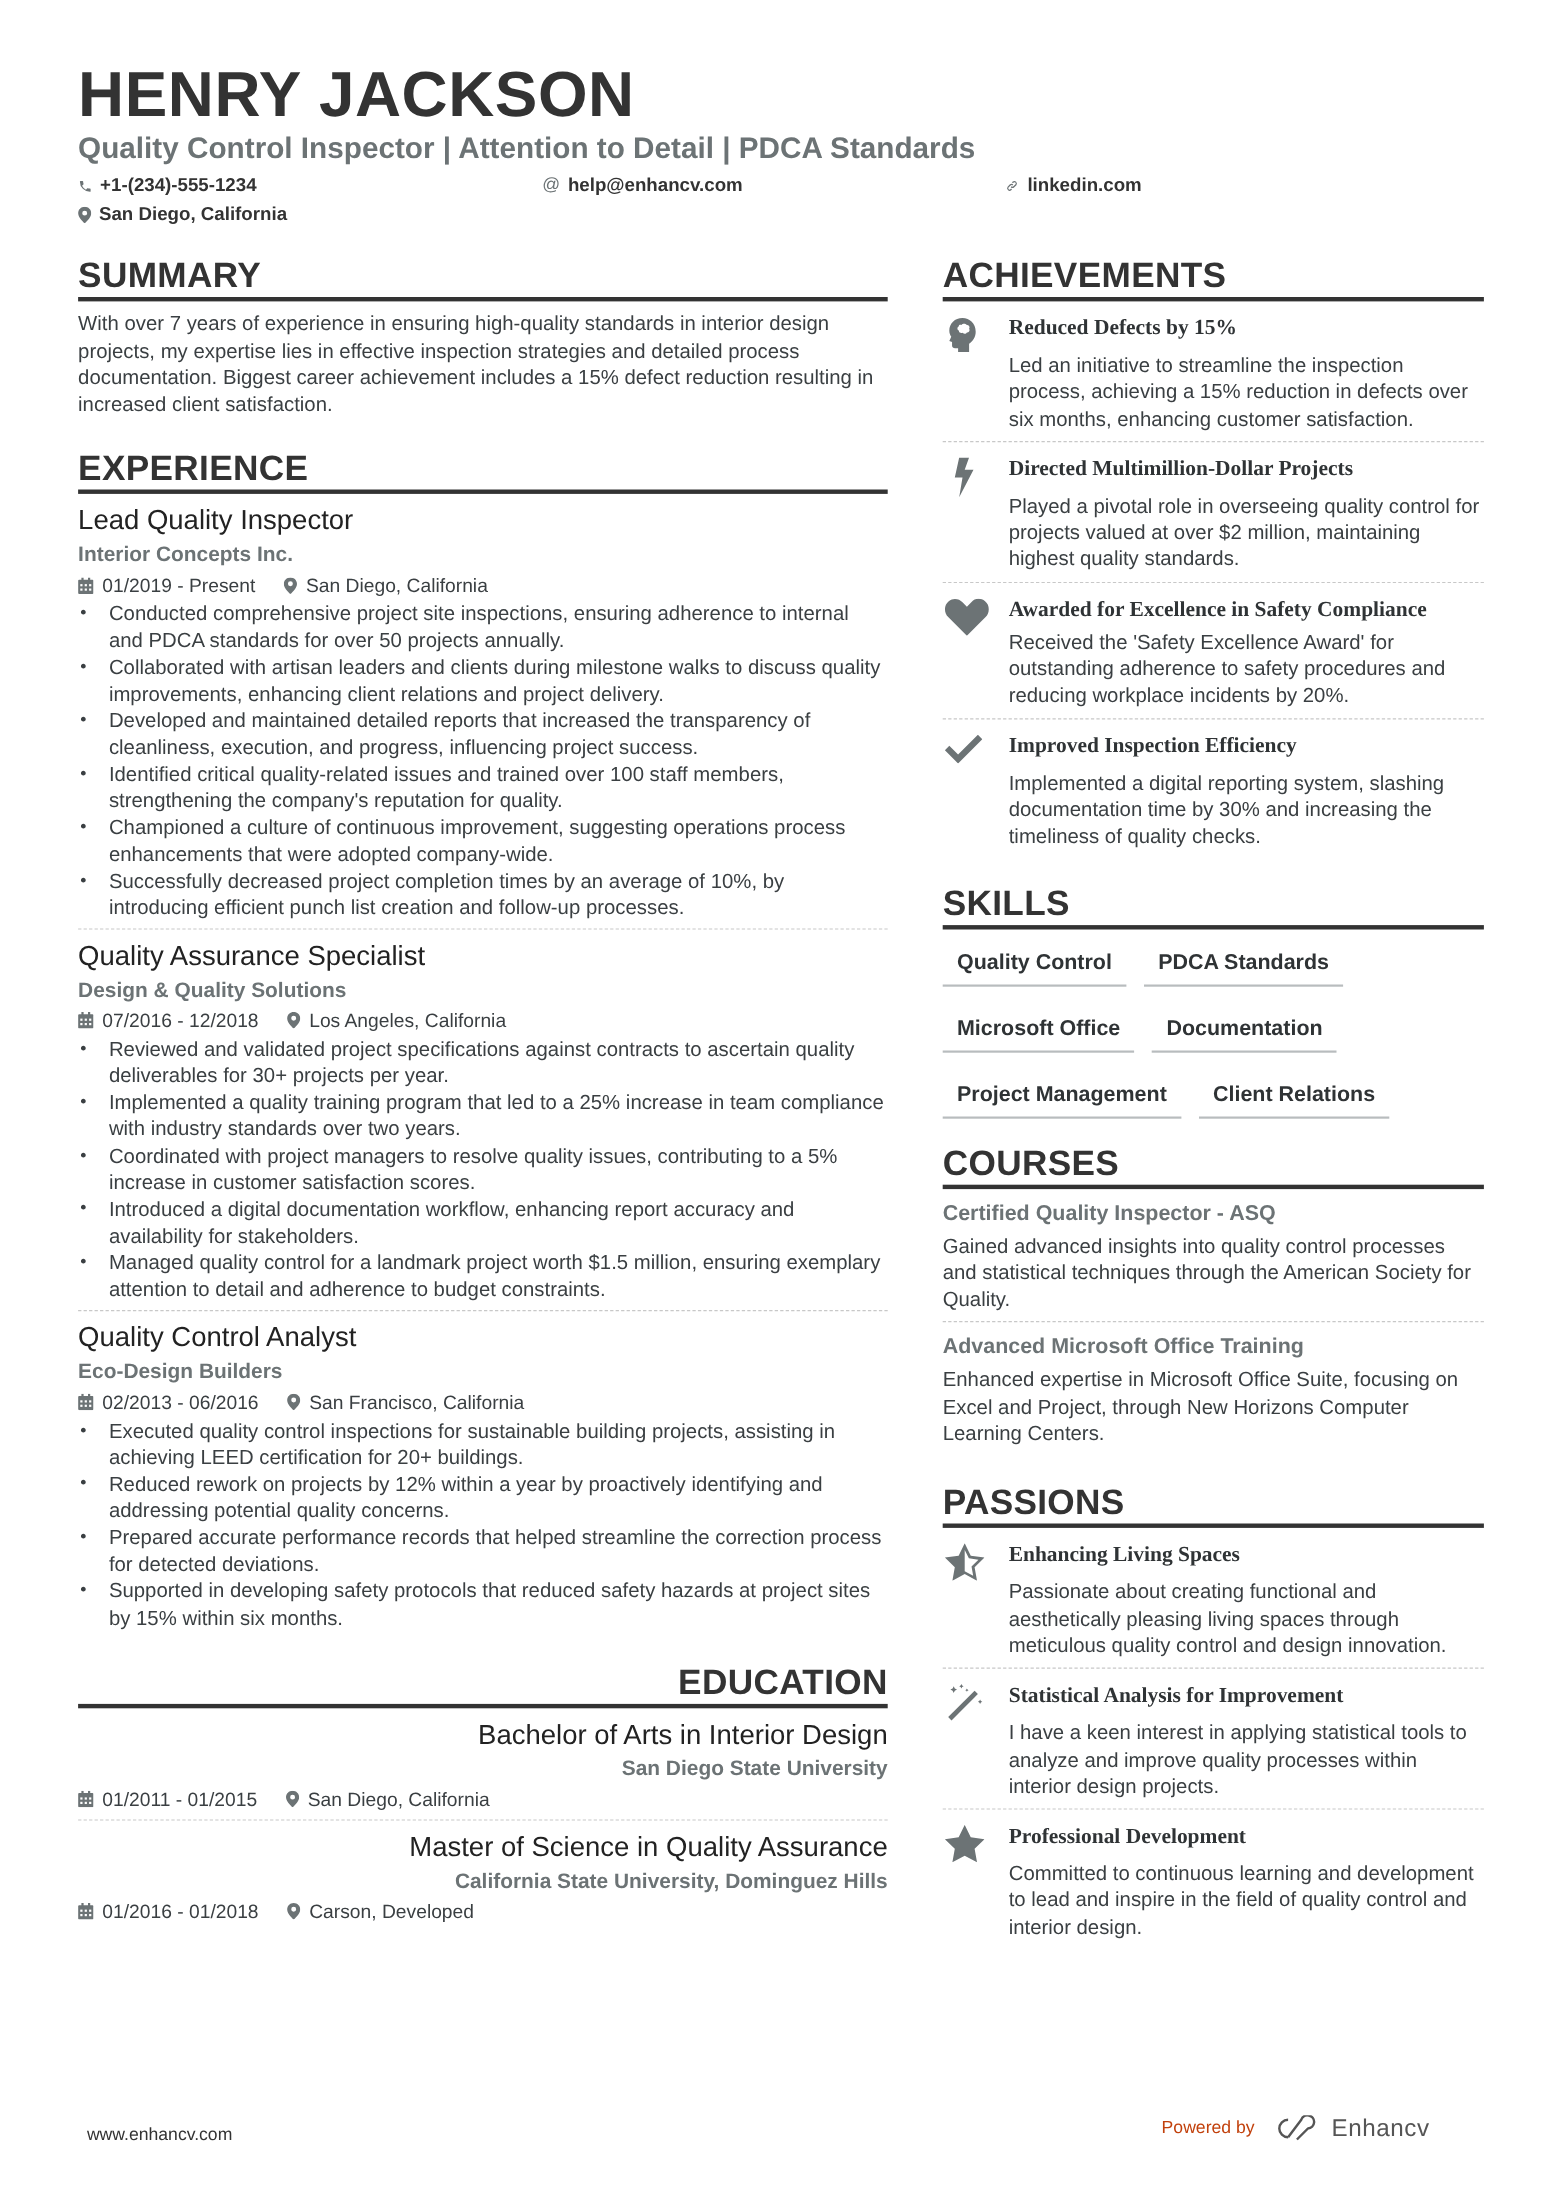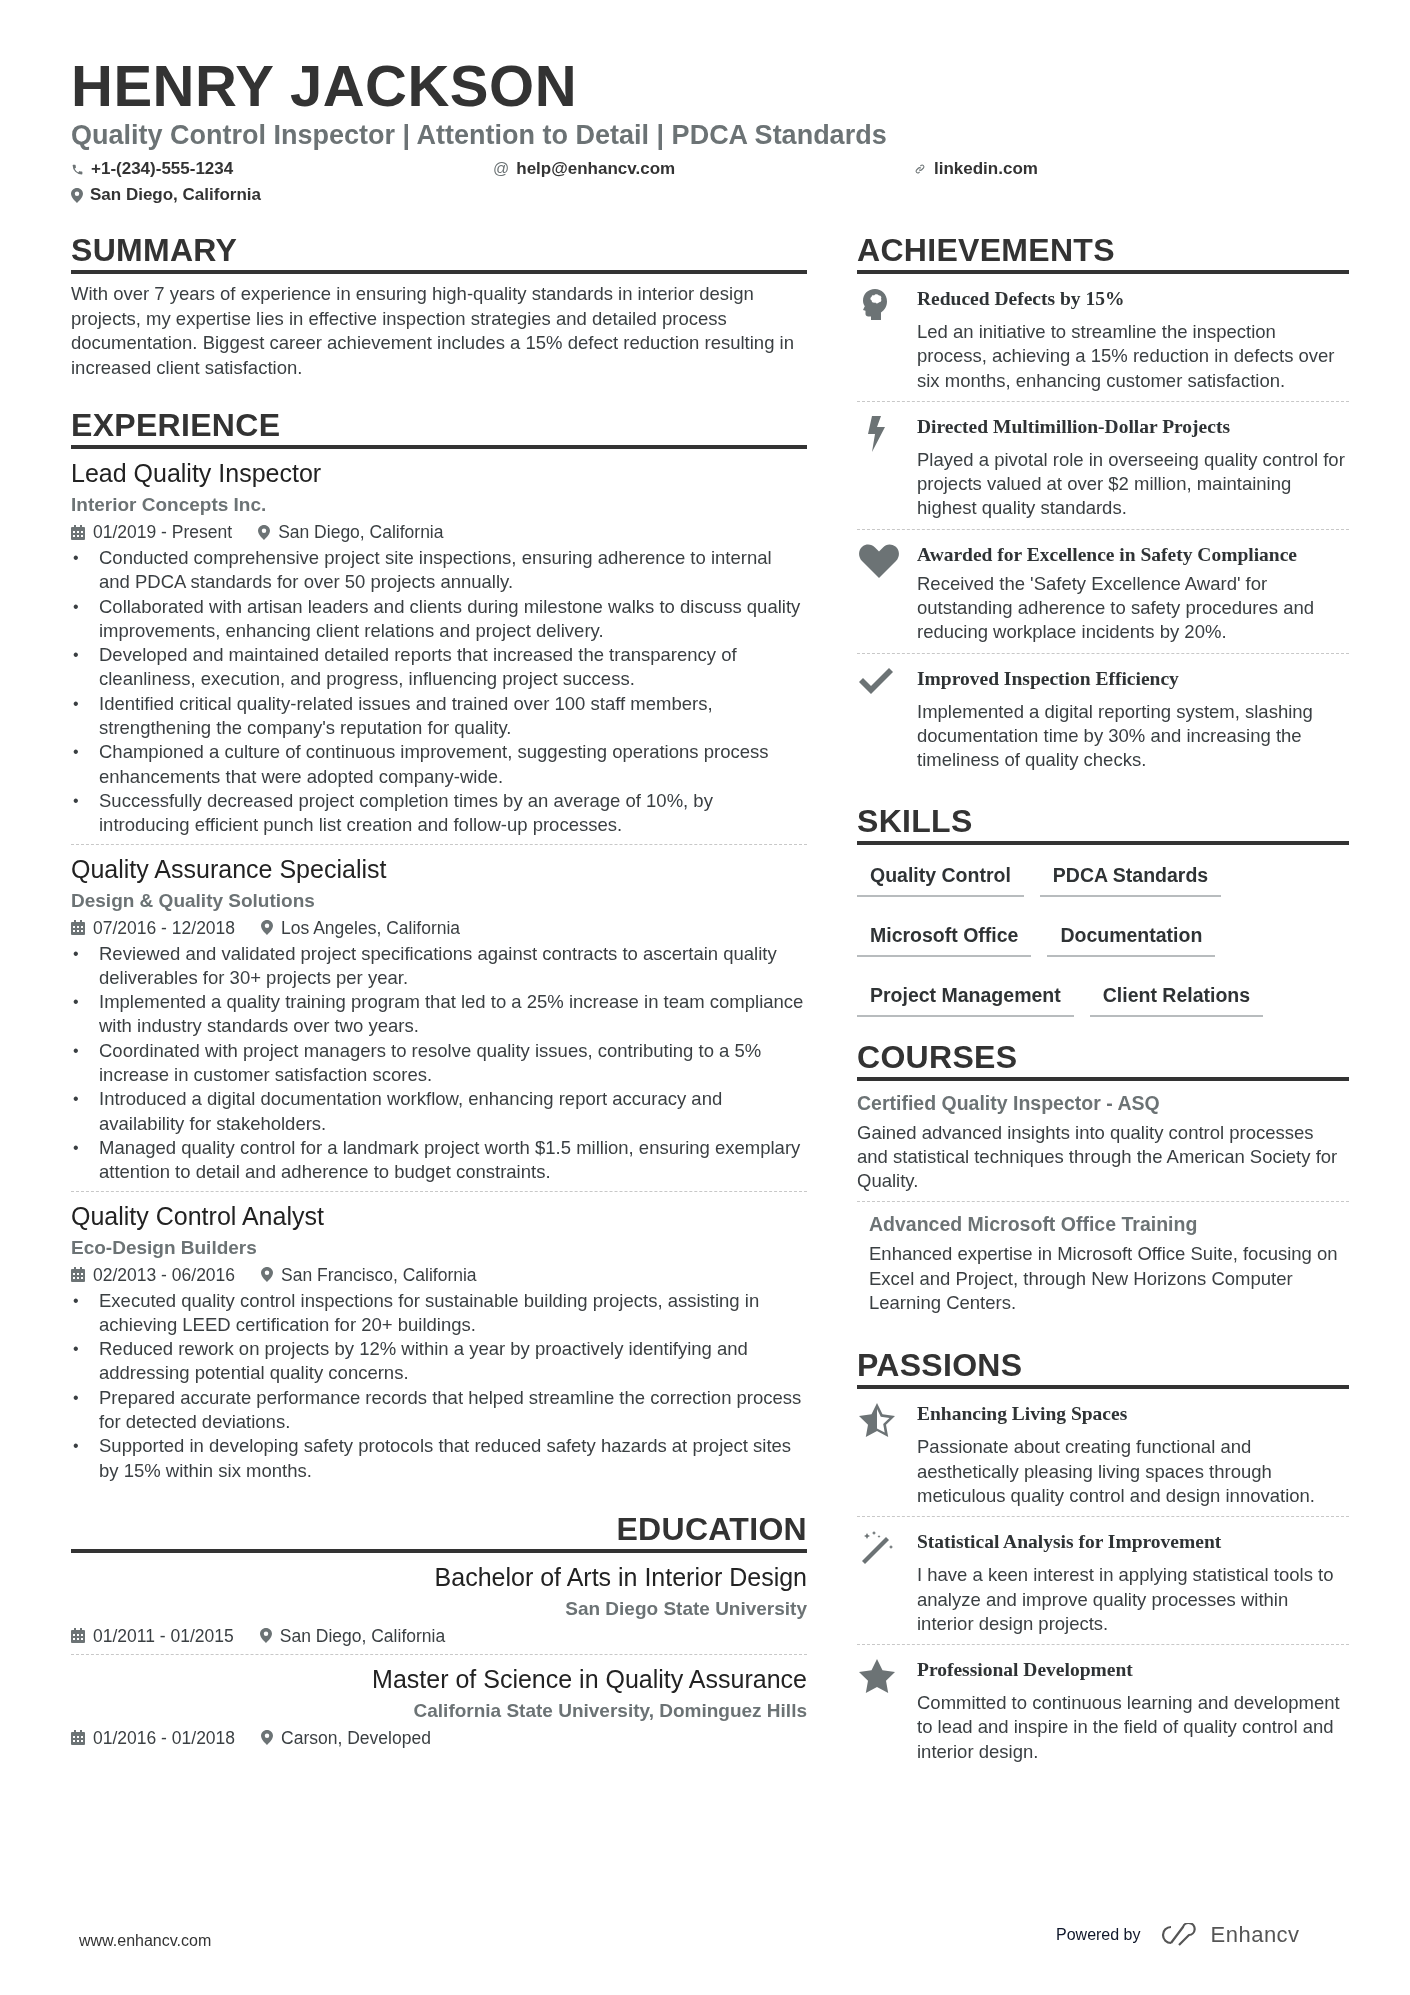--- a/index.html
+++ b/index.html
@@ -72,27 +72,27 @@
     .skills { display: flex; flex-wrap: wrap; margin-top: 8px; }
     .skill {
       font-size: 19.5px; font-weight: 700; color: #2f3335;
       padding: 10px 13px 8px 13px;
       border-bottom: 2px solid #b8bcbe;
       margin-right: 16px; margin-bottom: 16px;
       line-height: 24px;
     }
 
     .course { border-bottom: 1.5px dashed #c8c8c8; padding: 10px 0 8px 0; }
-    .course:last-child { border-bottom: none; margin-left: 12px; }
+    .course:last-child { border-bottom: none; }
     .course-title { font-size: 19.5px; font-weight: 700; color: #6c7375; line-height: 24px; }
     .course-desc { font-size: 18.5px; line-height: 24.3px; color: #3a3f42; margin-top: 6px; }
 
     .footer-left { position: absolute; left: 79px; top: 1932px; font-size: 16px; color: #333; }
     .footer-right { position: absolute; left: 1056px; top: 1922px; display: flex; align-items: center; gap: 14px; }
-    .powered { font-size: 16px; color: #0f172a; }
+    .powered { font-size: 16px; color: #c2410c; }
     .brand { display: flex; align-items: center; gap: 10px; font-size: 22px; color: #555; letter-spacing: 0.5px; }
   </style>
 </head>
 <body>
 
 <div class="header">
   <div class="name">HENRY JACKSON</div>
   <div class="subtitle">Quality Control Inspector | Attention to Detail | PDCA Standards</div>
   <div class="contact-row" style="margin-top:4px;">
     <div class="contact-item ci-phone">

